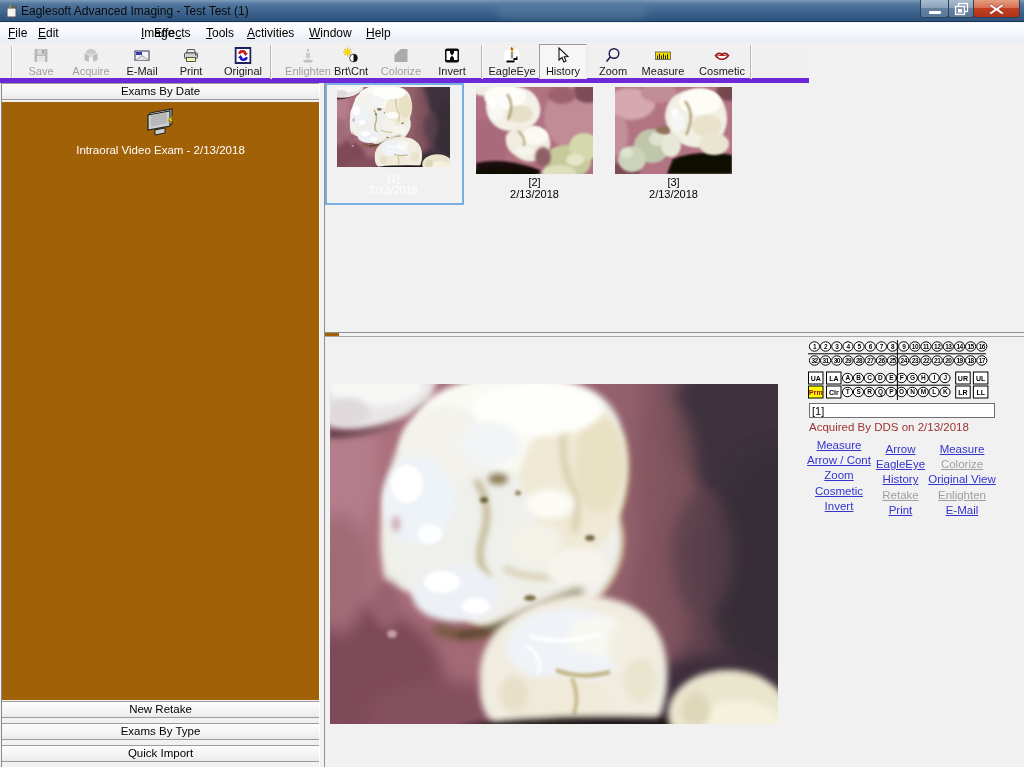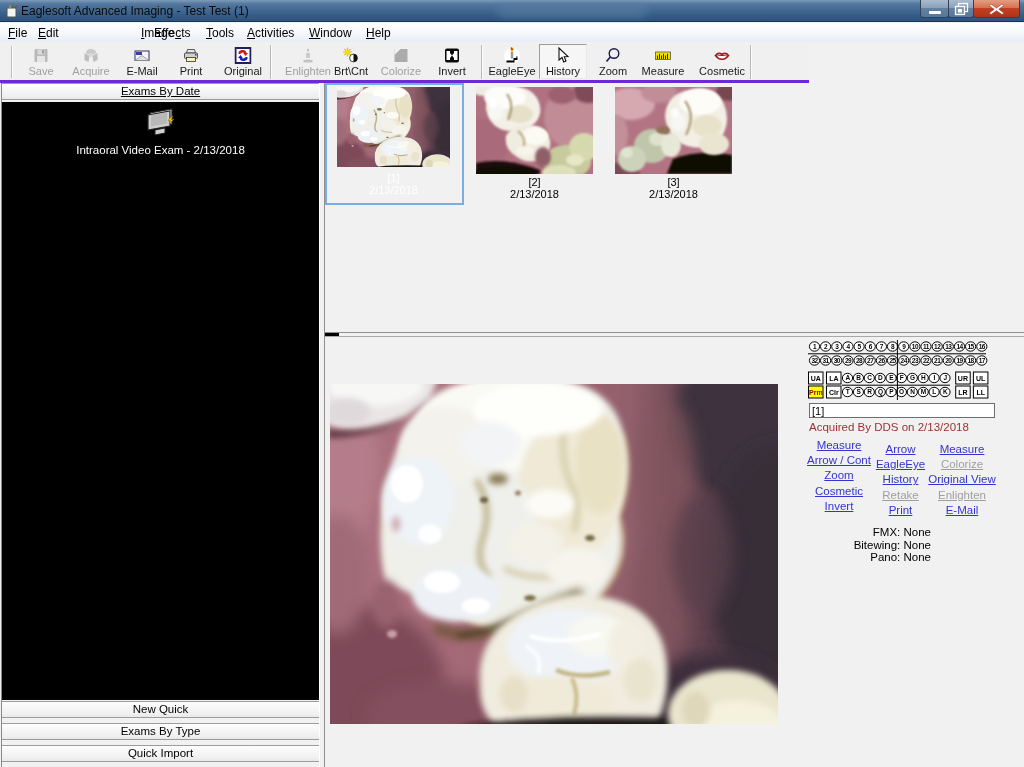--- a/index.html
+++ b/index.html
@@ -19,35 +19,35 @@
 #btncls { left:973px; width:47px; background:linear-gradient(180deg,#e49e81 0%,#d77154 45%,#c23f22 50%,#b03318 100%); border-radius:0 0 3px 3px; }
 
 
 #menubar { left:0; top:23px; width:1024px; height:19px;
   background:linear-gradient(180deg,#ffffff 0%,#f4f7fb 55%,#e7edf6 100%);
   font-size:12px; color:#000; }
 .mi { position:absolute; top:3px; }
 u { text-decoration:underline; }
 
 
-#toolbar { left:0; top:42px; width:809px; height:41px; background:#f0f0f0; border-bottom:3px solid #6d28d9;padding-left:8px; }
+#toolbar { left:0; top:42px; width:809px; height:41px; background:#f0f0f0; border-bottom:5px solid #6d28d9;padding-left:8px; }
 .tbtn { position:absolute; top:1px; width:50px; height:37px; text-align:center; }
 .tbtn .ic { position:absolute; left:50%; top:4px; transform:translateX(-50%); width:17px; height:17px; }
 .tbtn .lb { position:absolute; left:50%; transform:translateX(-50%); top:22px; font-size:11px; white-space:nowrap; color:#1a1a1a; }
 .tbtn.dis .lb { color:#9f9fa0; }
 .tsep { position:absolute; top:3px; width:1px; height:34px; background:#b8b8b8; box-shadow:1px 0 0 #fbfbfb; }
 #selbtn { position:absolute; left:539px; top:2px; width:48px; height:35px; background:#f6f6f6;
   border:1px solid #9d9d9d; border-right-color:#e8e8e8; border-bottom-color:#e8e8e8; }
 #grip { position:absolute; left:11px; top:4px; width:1px; height:32px; background:#bdbdbd; box-shadow:1px 0 0 #ffffff; }
 
 
 #leftpanel { left:1px; top:83px; width:317px; height:684px; background:#f1f1f1; border-left:1px solid #8a8a8a; }
 .bar { position:absolute; left:0px; width:317px; height:17px; background:linear-gradient(180deg,#fdfdfd,#f0f0f0 80%,#e8e8e8);
   border-top:1px solid #9c9c9c; border-bottom:1px solid #9c9c9c; text-align:center; font-size:11.5px; color:#000; padding-top:1px; }
-#bluearea { position:absolute; left:0; top:19px; width:337px; height:598px; background:#000000; }
+#bluearea { position:absolute; left:0; top:19px; width:337px; height:598px; background:#a16207; }
 #examtext { position:absolute; left:0; top:42px; width:317px; text-align:center; color:#fff; font-size:11.5px; }
 
 
 #toppane { left:325px; top:83px; width:699px; height:249px; background:#f1f1f1; }
 #selbox { position:absolute; left:0px; top:0px; width:139px; height:122px; border:2px solid #7aade0; background:#f1f1f1; }
 .cap { position:absolute; text-align:center; font-size:11px; color:#000; line-height:12.3px; }
 #hsplit { left:325px; top:332px; width:699px; height:1px; background:#8f8f8f; }
 
 
 #botpane { left:325px; top:336px; width:699px; height:431px; background:#f1f1f1; border-top:1px solid #a8a8a8; }
@@ -226,32 +226,32 @@
         <div class="ic" id="ic-cosm"><svg width="17" height="17" viewBox="0 0 17 17">
 <path d="M2 8.5 Q5 5 8.5 7.5 Q12 5 15 8.5 Q12 12.5 8.5 12.2 Q5 12.5 2 8.5 Z" fill="#fff" stroke="#a01818" stroke-width="1.6"></path>
 <path d="M2 8.5 Q8.5 7.3 15 8.5 Q8.5 9.7 2 8.5 Z" fill="#a01818"></path>
 </svg></div>
         <div class="lb">Cosmetic</div>
       </div>
     <div class="tsep" style="left:750px;"></div>
   </div>
 
   <div id="leftpanel" class="abs">
-    <div class="bar" style="top:0px;text-decoration:underline;">Exams By Date</div>
+    <div class="bar" style="top:0px;">Exams By Date</div>
     <div id="bluearea">
       <div id="examicon" style="position:absolute;left:140px;top:5px;width:36px;height:32px;"><svg width="36" height="32" viewBox="0 0 36 32">
 <path d="M8 6 L30 2 L30 17 L8 21 Z" fill="#e8e8e8" stroke="#222" stroke-width="1.2"></path>
 <path d="M6 8 L28 4 L28 19 L6 23 Z" fill="#cfcfcf" stroke="#222" stroke-width="1.2"></path>
 <path d="M9 8.5 L25 5.5 L25 16.5 L9 19.5 Z" fill="#b8b8b8"></path>
 <path d="M13 23 L23 21 L23 26 L13 28 Z" fill="#d0d0d0" stroke="#222" stroke-width="1"></path>
 <path d="M27 12 L31 9 L29 13 L32 12 L27 17 L28.5 13.5 L26 14 Z" fill="#ffe000" stroke="#806000" stroke-width="0.5"></path>
 </svg></div>
       <div id="examtext">Intraoral Video Exam - 2/13/2018</div>
     </div>
-    <div class="bar" style="top:618px;">New Quick</div>
+    <div class="bar" style="top:618px;">New Retake</div>
     <div class="bar" style="top:662px;">Quick Import</div>
     <div class="bar" style="top:640px;">Exams By Type</div>
   </div>
   <div class="abs" style="left:319px;top:83px;width:6px;height:684px;background:#f1f1f1;border-left:1px solid #fff;border-right:1px solid #8f8f8f;"></div>
 
   <div id="toppane" class="abs">
     <div id="selbox"></div>
     <div id="th1" style="position:absolute;left:12px;top:4px;width:113px;height:80px;"><svg width="113" height="80" viewBox="0 0 448 340" preserveAspectRatio="none">
 <defs>
 <filter id="b8" x="-50%" y="-50%" width="200%" height="200%">
@@ -670,16 +670,15 @@
         <span class="lnk off">Retake</span>
         <span class="lnk">Print</span>
     </div>
     <div id="lc3">
       <span class="lnk">Measure</span>
         <span class="lnk off">Colorize</span>
         <span class="lnk">Original View</span>
         <span class="lnk off">Enlighten</span>
         <span class="lnk">E-Mail</span>
     </div>
-    <div id="fmx">FMX: None<br>Bitewing: None<br>Pano: None</div>
   </div>
 
 </div>
 
 </body></html>

